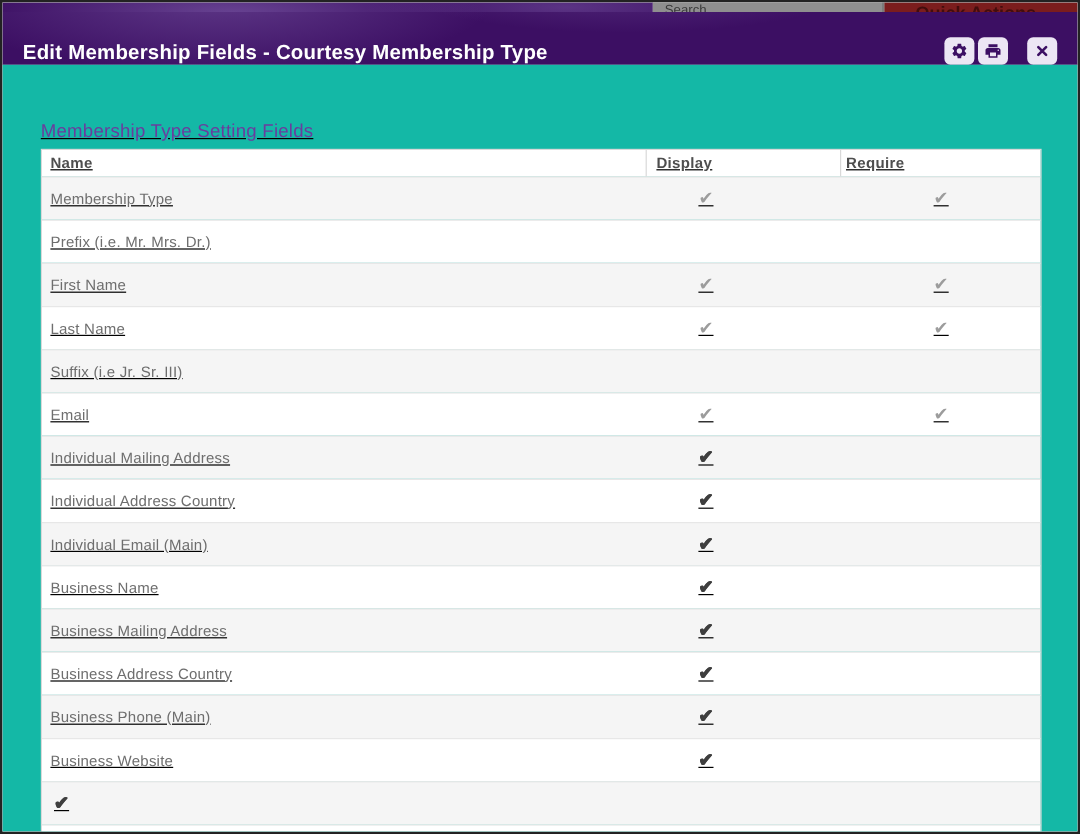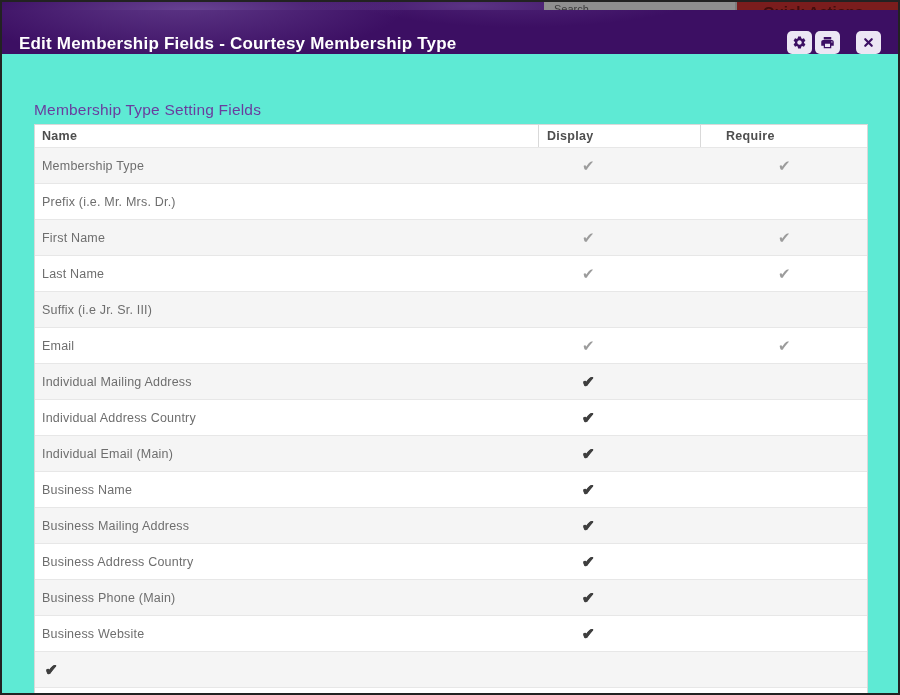--- a/index.html
+++ b/index.html
@@ -55,41 +55,42 @@
     background: #ece6f4; color: var(--header-bg, #3c0f63);
     display: flex; align-items: center; justify-content: center;
     cursor: pointer; padding: 0;
   }
   .icon-btn svg { display: block; }
   .btn-gap-sm { margin-left: 3px; }
   .btn-gap-lg { margin-left: 16px; }
 
   
   .content {
-    flex: 1; background: #5eead4; overflow: hidden;
+    flex: 1; background: #14b8a6; overflow: hidden;
     padding: 47px 30px 0 32px;
+    text-decoration: underline;
   }
   .section-title {
     color: var(--title-purple, #6a3d9e);
     font-size: 15.5px; font-weight: 400; letter-spacing: .2px;
     margin-bottom: 5px;
   }
 
   .fields-table {
     border: 1px solid var(--table-border, #d9d9d9);
     width: 100%;
   }
   .thead { display: flex; height: 22px; background: #fff; }
   .th {
     font-size: 12.5px; font-weight: bold; color: #4e4e4e; letter-spacing: .3px;
     display: flex; align-items: center;
   }
   .th.col-name { width: 503px; padding-left: 7px; }
   .th.col-display { width: 162px; padding-left: 8px; border-left: 1px solid var(--table-border, #d9d9d9); }
-  .th.col-require { flex: 1; padding-left: 25px; border-left: 1px solid var(--table-border, #d9d9d9); }
+  .th.col-require { flex: 1; padding-left: 4px; border-left: 1px solid var(--table-border, #d9d9d9); }
 
   .tr {
     display: flex; height: 36px; border-top: 1px solid #e7e7e7;
     background: #fff;
     gap: 34px;
   }
   .tr:nth-child(odd) { background: var(--row-alt, #f5f5f5); }
   .td { display: flex; align-items: center; font-size: 12.5px; }
   .td.cell-name { width: 503px; padding-left: 7px; color: var(--row-text, #6e6e6e); letter-spacing: .2px; }
   .td.cell-check { width: 162px; padding-left: 10px; }

